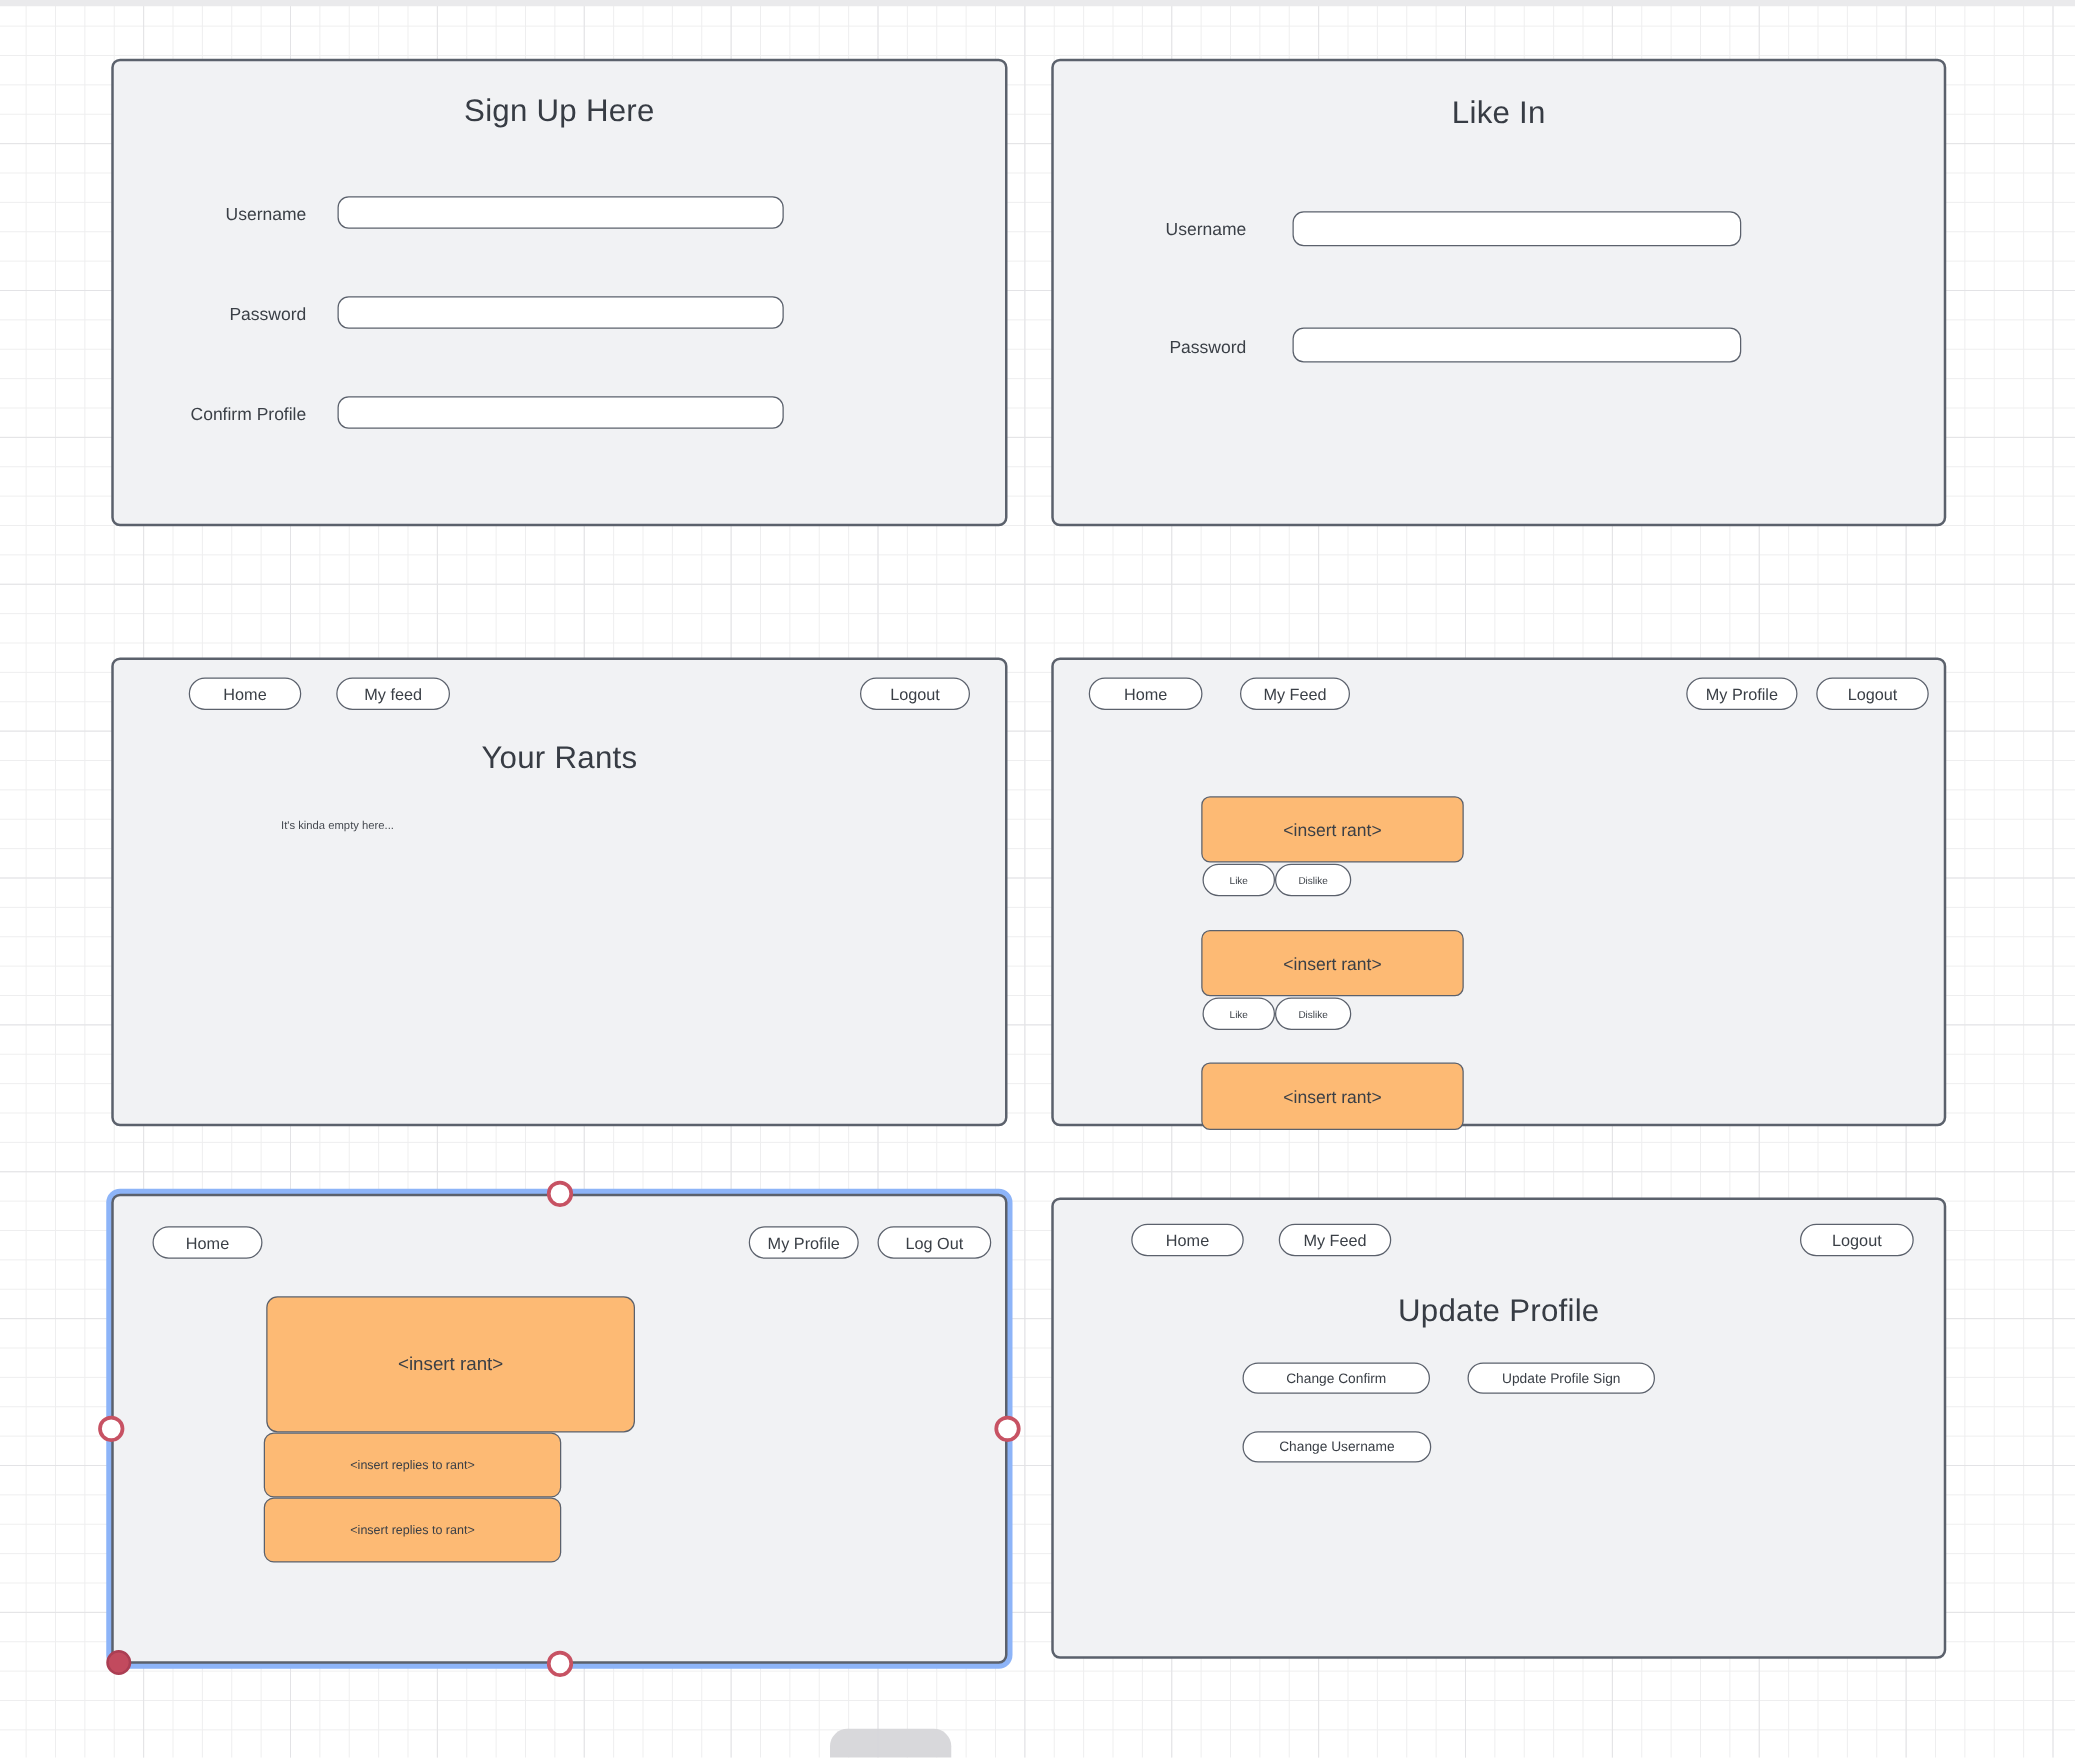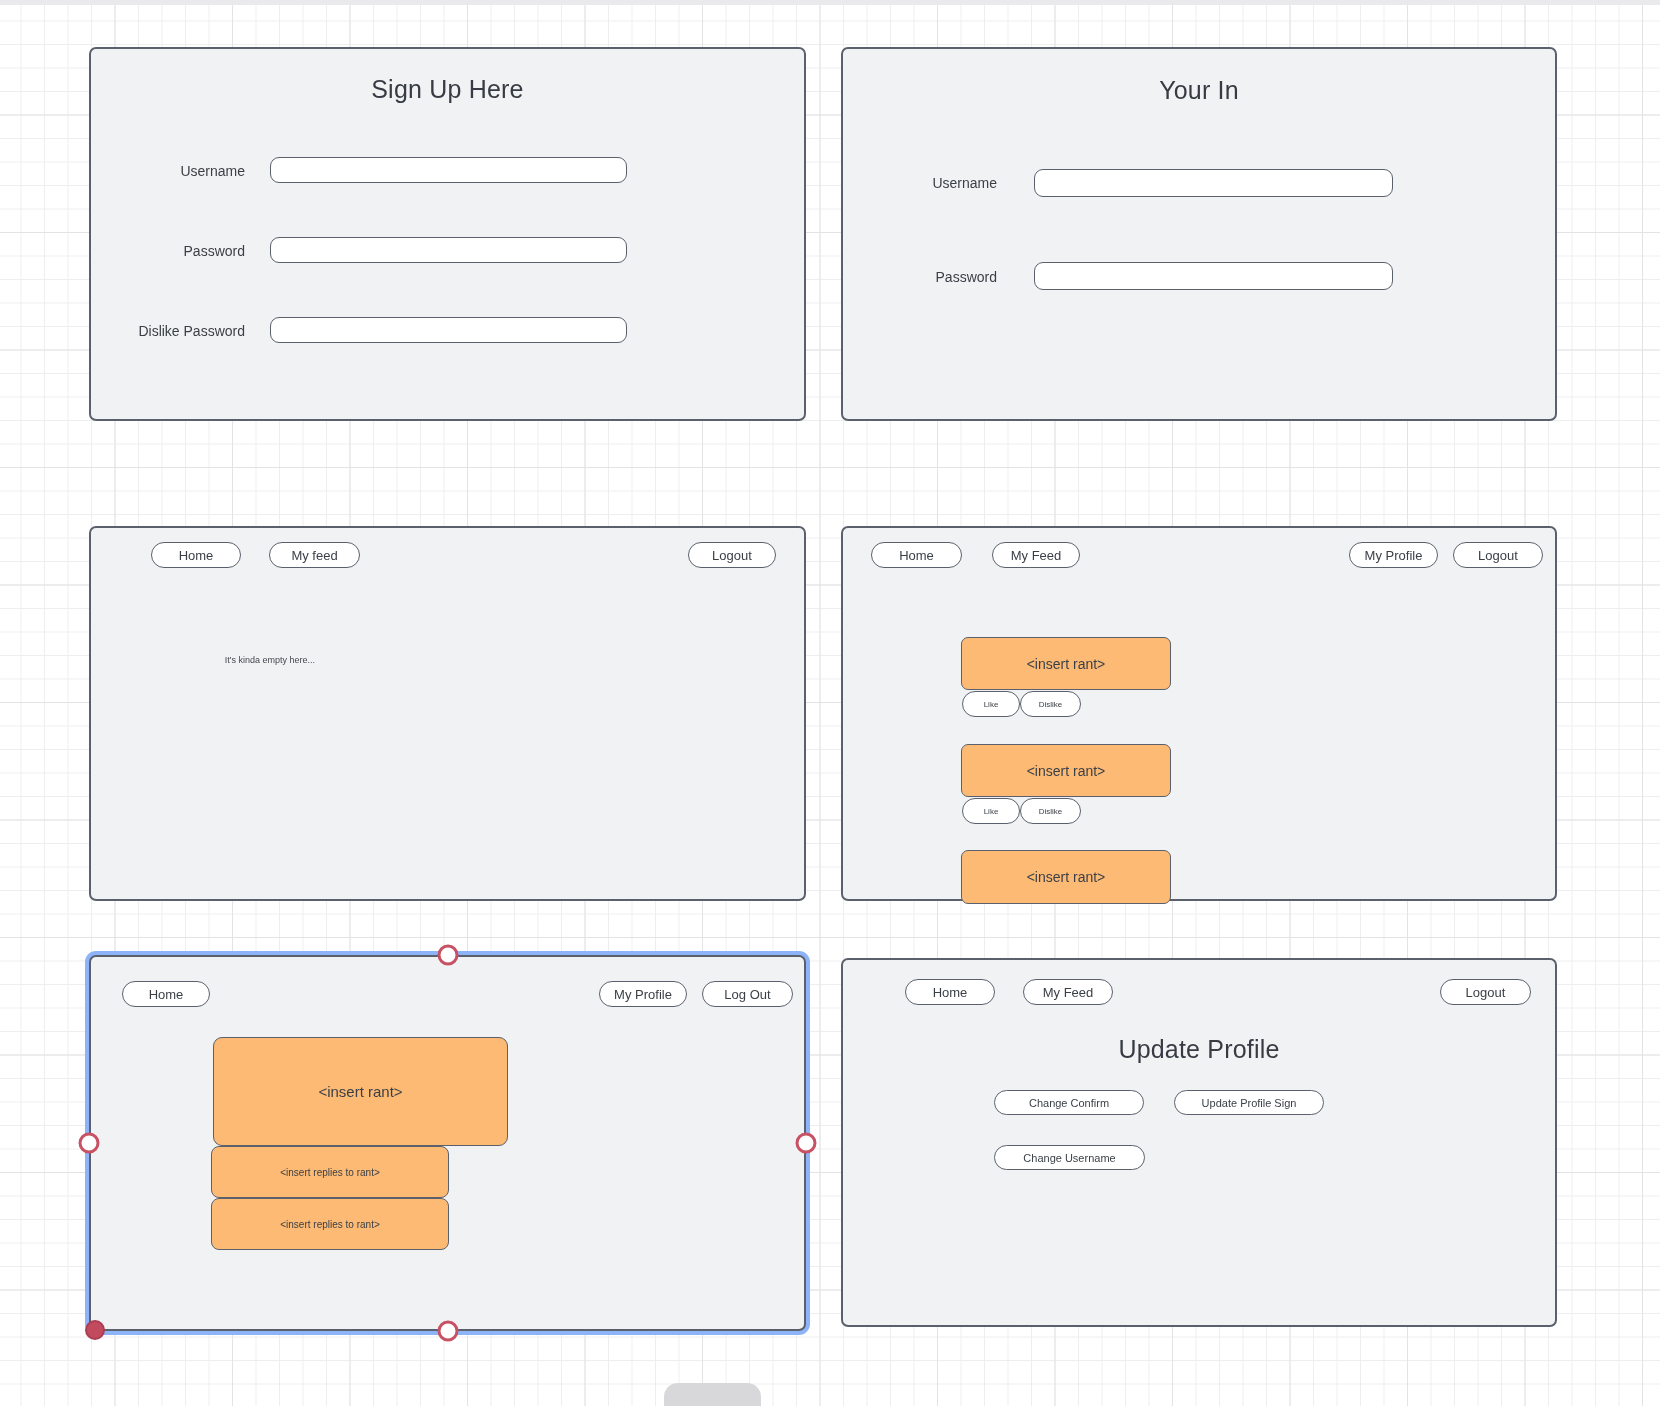--- a/index.html
+++ b/index.html
@@ -63,36 +63,37 @@
 
 <div id="stage">
   <div class="top-strip"></div>
 
   <div class="panel" style="left:89px;top:47px;width:717px;height:374px;">
     <div class="panel-title" style="top:26px;">Sign Up Here</div>
     <div class="field-label" style="left:20px;top:114px;width:134px;">Username</div>
     <div class="input-box" style="left:179px;top:108px;width:357px;height:26px;"></div>
     <div class="field-label" style="left:20px;top:194px;width:134px;">Password</div>
     <div class="input-box" style="left:179px;top:188px;width:357px;height:26px;"></div>
-    <div class="field-label" style="left:20px;top:274px;width:134px;">Dislike Password</div>
+    <div class="field-label" style="left:20px;top:274px;width:134px;">Confirm Profile</div>
     <div class="input-box" style="left:179px;top:268px;width:357px;height:26px;"></div>
   </div>
 
   <div class="panel" style="left:841px;top:47px;width:716px;height:374px;">
-    <div class="panel-title" style="top:27px;">Your In</div>
+    <div class="panel-title" style="top:27px;">Like In</div>
     <div class="field-label" style="left:20px;top:126px;width:134px;">Username</div>
     <div class="input-box" style="left:191px;top:120px;width:359px;height:28px;"></div>
     <div class="field-label" style="left:20px;top:220px;width:134px;">Password</div>
     <div class="input-box" style="left:191px;top:213px;width:359px;height:28px;"></div>
   </div>
 
   <div class="panel" style="left:89px;top:526px;width:717px;height:375px;">
     <div class="pill" style="left:60px;top:14px;width:90px;height:26px;">Home</div>
     <div class="pill" style="left:178px;top:14px;width:91px;height:26px;">My feed</div>
     <div class="pill" style="left:597px;top:14px;width:88px;height:26px;">Logout</div>
+    <div class="panel-title" style="top:64px;">Your Rants</div>
     <div class="empty-text" style="left:79px;top:127px;width:200px;">It's kinda empty here...</div>
   </div>
 
   <div class="panel" style="left:841px;top:526px;width:716px;height:375px;">
     <div class="pill" style="left:28px;top:14px;width:91px;height:26px;">Home</div>
     <div class="pill" style="left:149px;top:14px;width:88px;height:26px;">My Feed</div>
     <div class="pill" style="left:506px;top:14px;width:89px;height:26px;">My Profile</div>
     <div class="pill" style="left:610px;top:14px;width:90px;height:26px;">Logout</div>
 
     <div class="rant-box" style="left:118px;top:109px;width:210px;height:53px;">&lt;insert rant&gt;</div>

